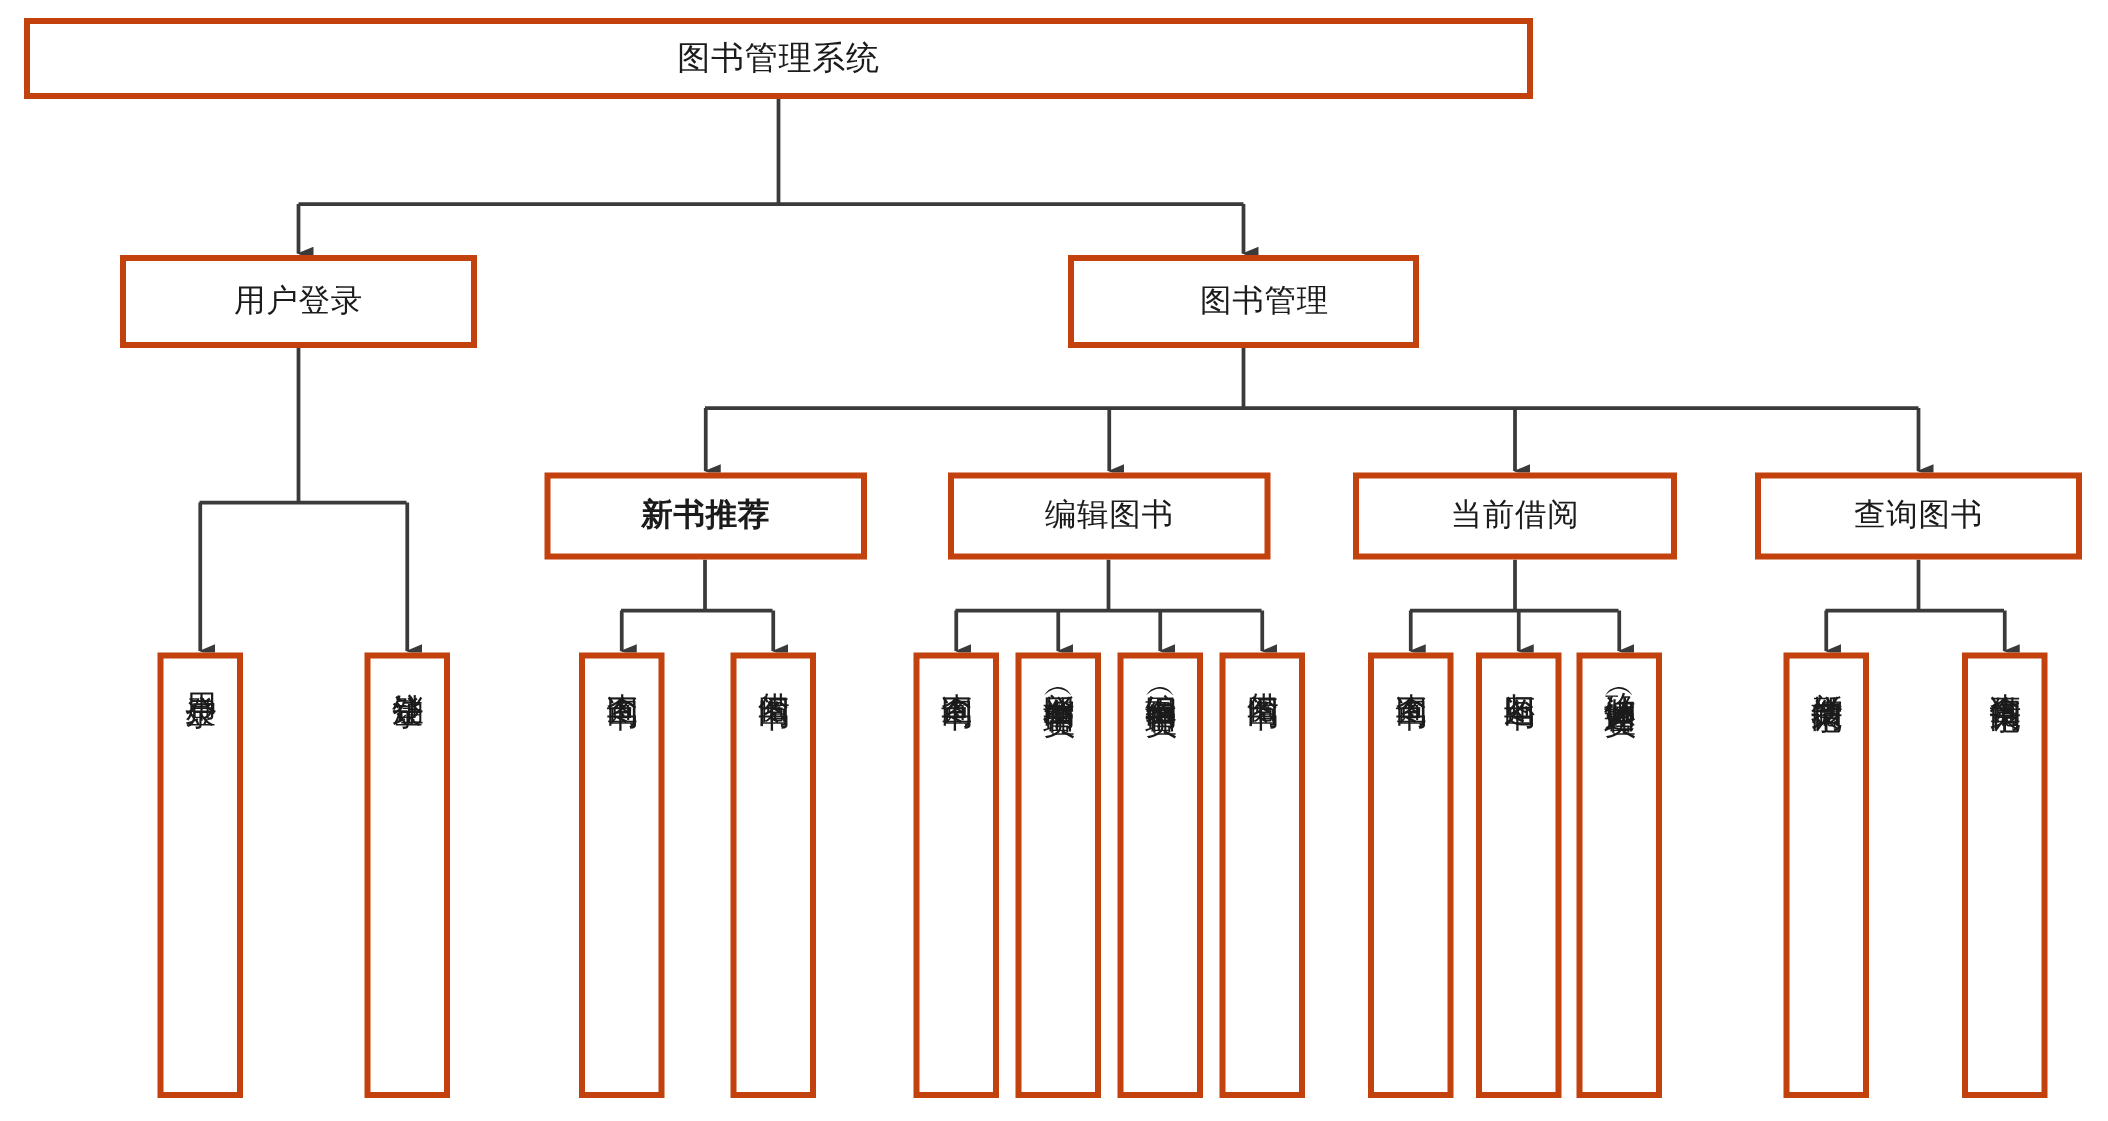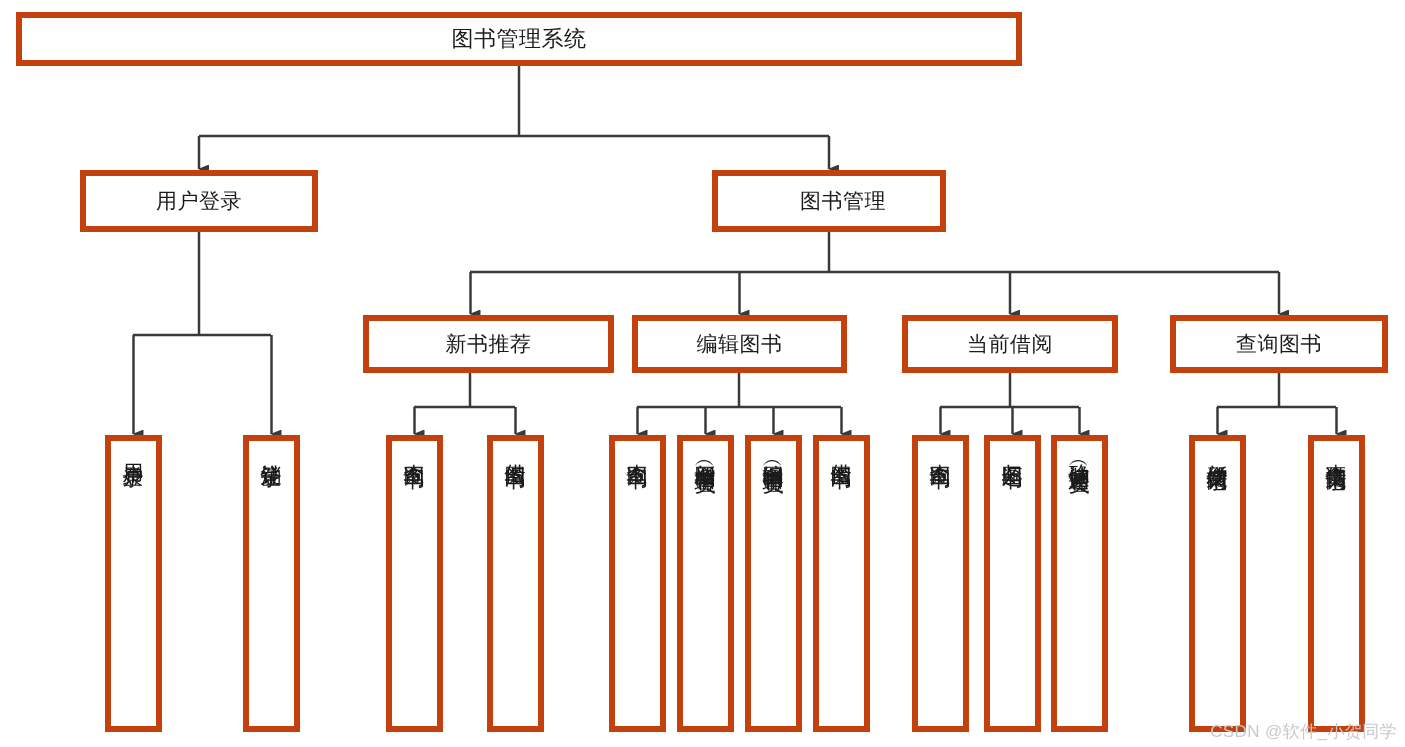--- a/index.html
+++ b/index.html
@@ -22,21 +22,21 @@
     left: 0;
     top: 0;
     width: 1405px;
     height: 747px;
     pointer-events: none;
   }
   .node {
     position: absolute;
     box-sizing: border-box;
     background: #ffffff;
-    border: 6px solid #c2410c;
+    border: 4px solid #c2410c;
     display: flex;
     align-items: center;
     justify-content: center;
     overflow: hidden;
   }
   .node .label {
     color: #1b1b1b;
     text-align: center;
     line-height: 1.06;
     white-space: pre;
@@ -121,21 +121,21 @@
   <div id="nodes-layer">
       <div class="node horizontal root" style="left: 16px; top: 12px; width: 1006px; height: 54px;">
         <span class="label">图书管理系统</span>
       </div>
       <div class="node horizontal" style="left: 80px; top: 170px; width: 238px; height: 62px;">
         <span class="label">用户登录</span>
       </div>
       <div class="node horizontal" style="left: 712px; top: 170px; width: 234px; height: 62px; padding-left: 28px;">
         <span class="label">图书管理</span>
       </div>
-      <div class="node horizontal" style="left: 363px; top: 315px; width: 251px; height: 58px;">
+      <div class="node horizontal" style="left: 363px; top: 315px; width: 215px; height: 58px; font-weight: bold;">
         <span class="label">新书推荐</span>
       </div>
       <div class="node horizontal" style="left: 632px; top: 315px; width: 215px; height: 58px;">
         <span class="label">编辑图书</span>
       </div>
       <div class="node horizontal" style="left: 902px; top: 315px; width: 216px; height: 58px;">
         <span class="label">当前借阅</span>
       </div>
       <div class="node horizontal" style="left: 1170px; top: 315px; width: 218px; height: 58px;">
         <span class="label">查询图书</span>
@@ -174,14 +174,13 @@
         <span class="label">确认归还（管理员）</span>
       </div>
       <div class="node vertical" style="left: 1189px; top: 435px; width: 57px; height: 297px;">
         <span class="label">新增借阅记录</span>
       </div>
       <div class="node vertical" style="left: 1308px; top: 435px; width: 57px; height: 297px;">
         <span class="label">查询借阅记录</span>
       </div>
     </div>
 
-  <div id="watermark">CSDN @软件_小贺同学</div>
 </div>
 
 </body></html>

